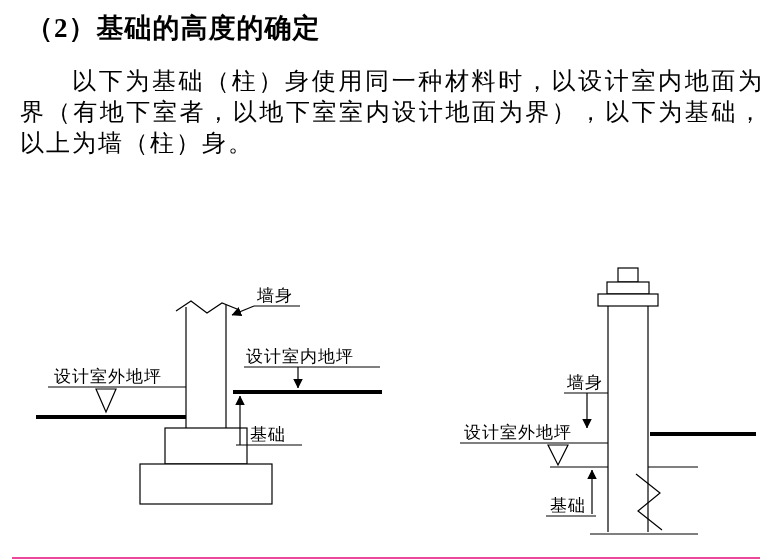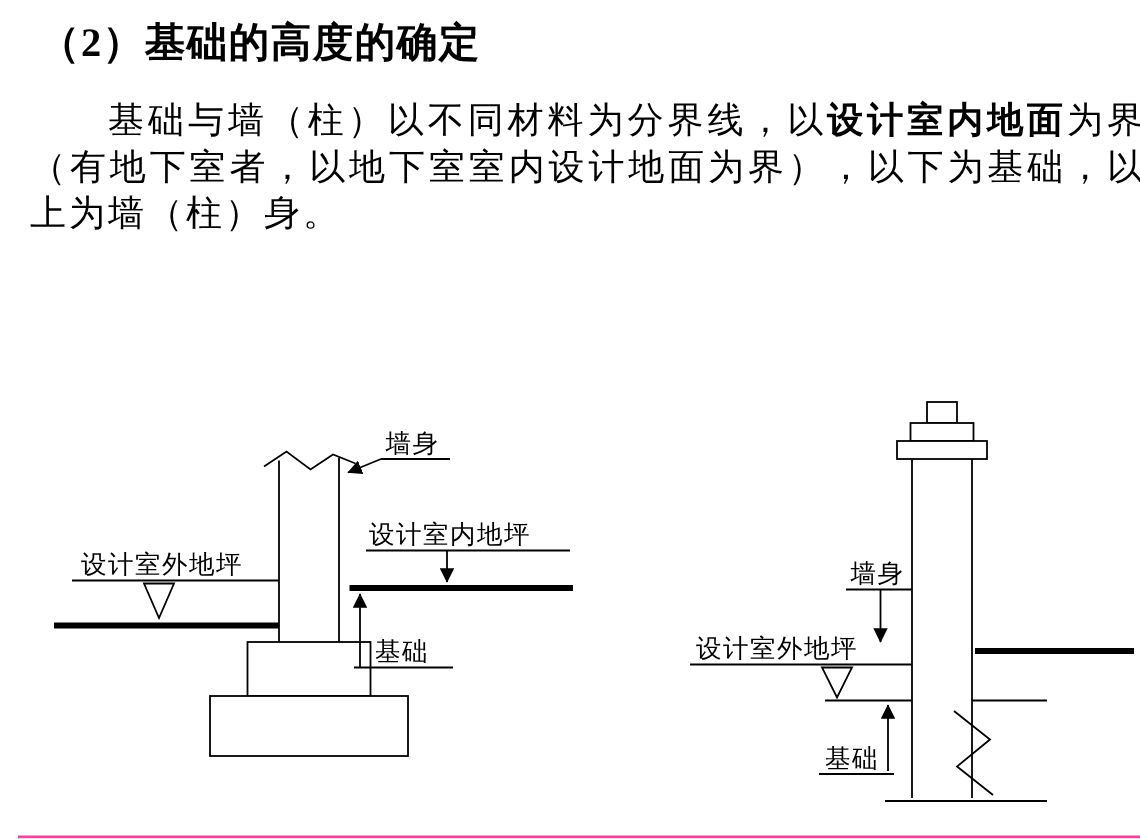--- a/index.html
+++ b/index.html
@@ -12,37 +12,37 @@
     position:absolute;left:14px;top:10px;margin:0;
     font-size:27px;font-weight:bold;letter-spacing:1px;white-space:nowrap;color:#000;
   }
   .para{
     position:absolute;left:8px;width:744px;margin:0;
     font-size:24px;line-height:31px;letter-spacing:2px;
     text-indent:52px;text-align:justify;color:#000;
   }
   #para1{top:66px;}
   #para2{top:182px;}
-  .para b{font-weight:bold;}
+  .para b{font-weight:normal;}
   .fig{position:absolute;}
   #fig-left{left:18px;top:282px;}
   #fig-right{left:438px;top:262px;}
   svg text{font-family:"Liberation Serif","DejaVu Serif",serif;font-size:17px;fill:#000000;letter-spacing:1px;}
   svg .ln{stroke:#000000;stroke-width:1.2;fill:none;}
   svg .thick{stroke:#000000;stroke-width:4;fill:none;}
   svg .shape{stroke:#000000;stroke-width:1.2;fill:#ffffff;}
 </style>
 </head>
 <body>
 
 <div class="page">
 
   <h1 class="title">（2）基础的高度的确定</h1>
 
-  <p class="para" id="para1"><span>基础与墙（柱）以不同材料为分界线，以</span><b>设计室内地面</b><span>为界（有地下室者，以地下室室内设计地面为界），以下为基础，以上为墙（柱）身。</span></p>
+  <p class="para" id="para1"><span>以下为基础（柱）身使用同一种材料时，以</span><b>设计室内地面</b><span>为界（有地下室者，以地下室室内设计地面为界），以下为基础，以上为墙（柱）身。</span></p>
 
 
   <svg id="fig-left" class="fig" width="365" height="252" viewBox="0 0 365 252">
     <defs>
       <marker id="arrL" viewBox="0 0 10 10" refX="9.5" refY="5" markerWidth="8" markerHeight="8" orient="auto-start-reverse">
         <path d="M0,0 L10,5 L0,10 z" fill="#000000"></path>
       </marker>
     </defs>
 
     <path class="ln" d="M146,29 L161,19 L177,31 L192,21 L207,27"></path>

